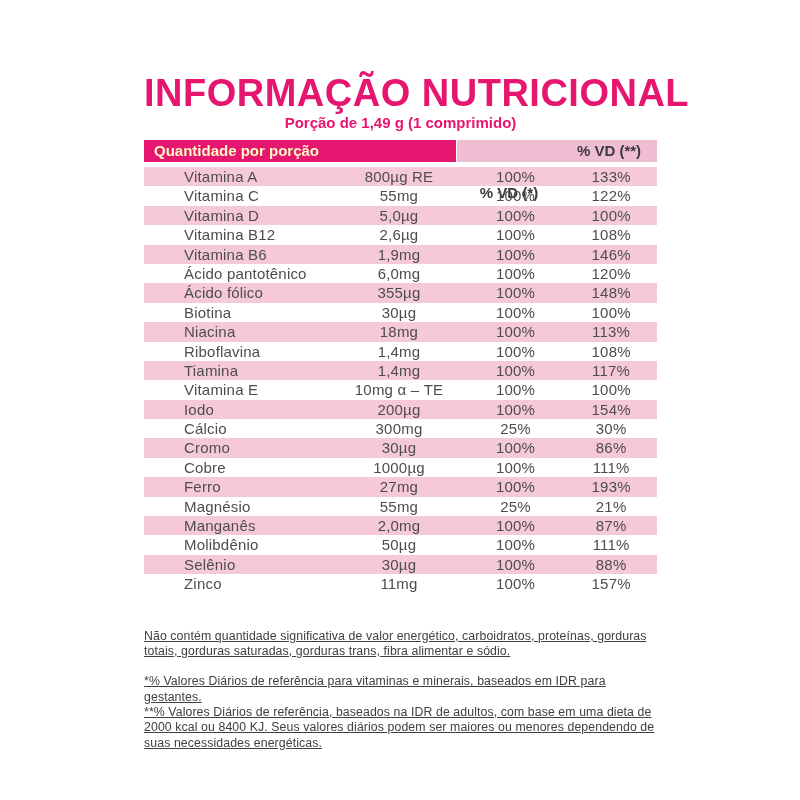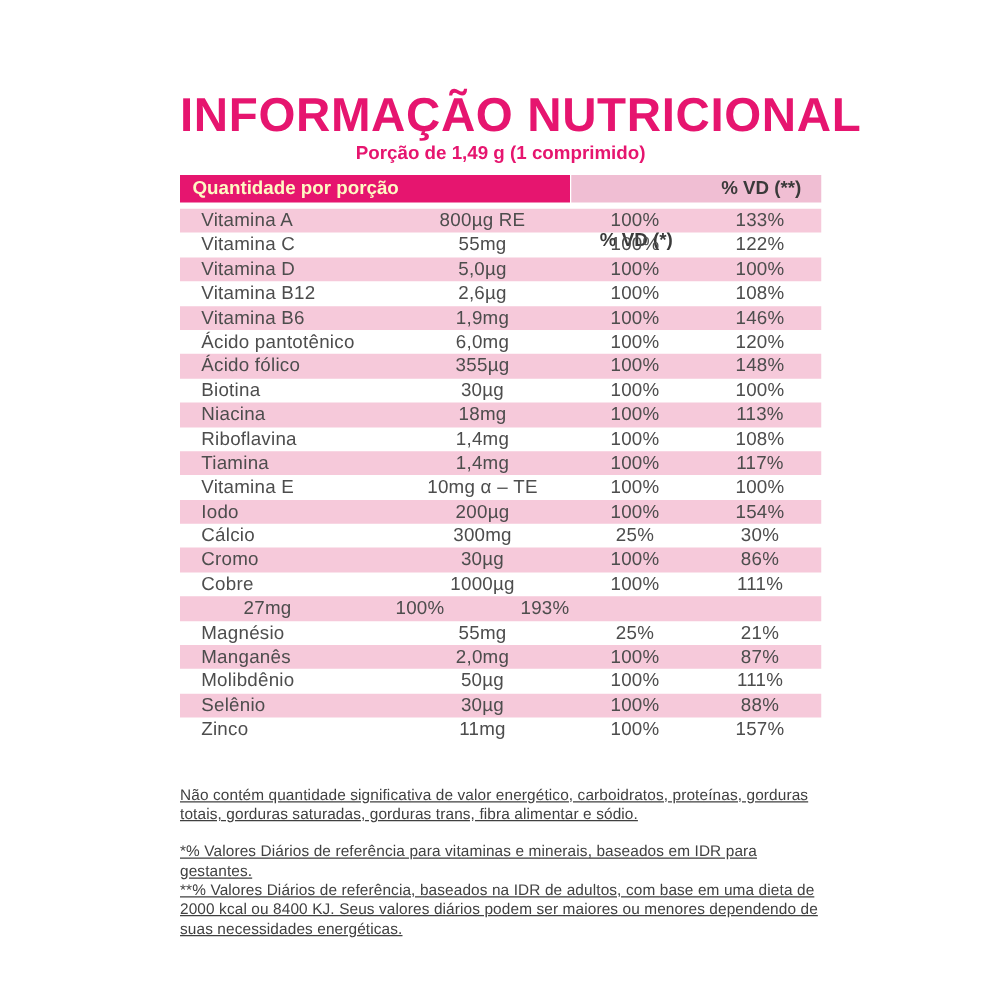--- a/index.html
+++ b/index.html
@@ -58,21 +58,21 @@
   .t-body { margin-top: 5px; }
   .t-row {
     display: flex;
     height: 19.4px;
     line-height: 19.4px;
     font-size: 15px;
     color: #4D4D4D;
     letter-spacing: 0.2px;
   }
   .t-row.pink { background: #F6C9DA; }
-  .cell-name   { width: 172px; padding-left: 17px; white-space: nowrap; }
+  .cell-name   { width: 172px; padding-left: 17px; white-space: nowrap; margin-left: 23px; }
   .cell-amount { width: 140px; text-align: center; white-space: nowrap; }
   .cell-vd1    { width: 104px; text-align: center; }
   .cell-vd2    { width: 96px;  text-align: center; }
 
   .note {
     margin: 0;
     font-size: 12.3px;
     color: #404040;
     line-height: 1.25;
     letter-spacing: 0.1px;
@@ -188,20 +188,21 @@
     <span class="cell-vd1">100%</span>
     <span class="cell-vd2">86%</span>
   </div>
         <div class="t-row">
     <span class="cell-name">Cobre</span>
     <span class="cell-amount">1000µg</span>
     <span class="cell-vd1">100%</span>
     <span class="cell-vd2">111%</span>
   </div>
         <div class="t-row pink">
+    <span class="cell-name">Ferro</span>
     <span class="cell-amount">27mg</span>
     <span class="cell-vd1">100%</span>
     <span class="cell-vd2">193%</span>
   </div>
         <div class="t-row">
     <span class="cell-name">Magnésio</span>
     <span class="cell-amount">55mg</span>
     <span class="cell-vd1">25%</span>
     <span class="cell-vd2">21%</span>
   </div>

